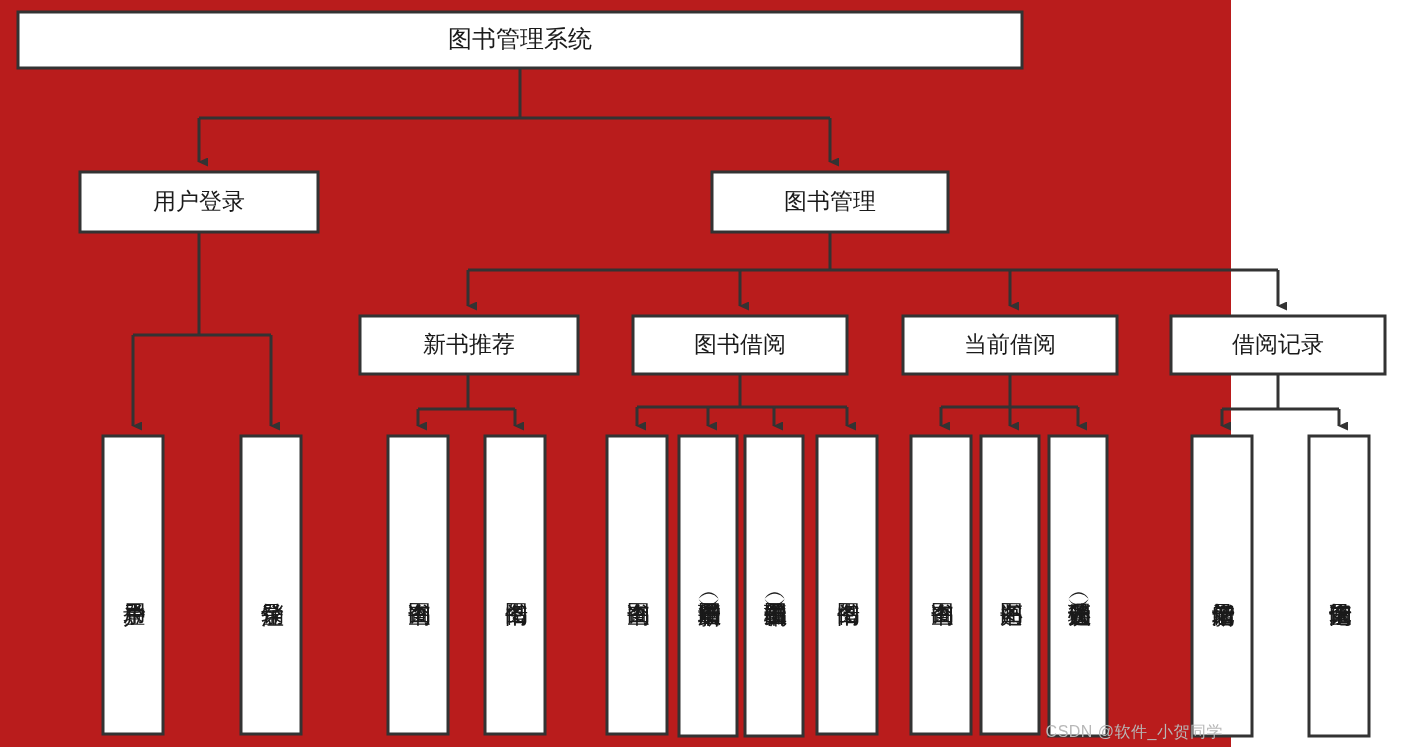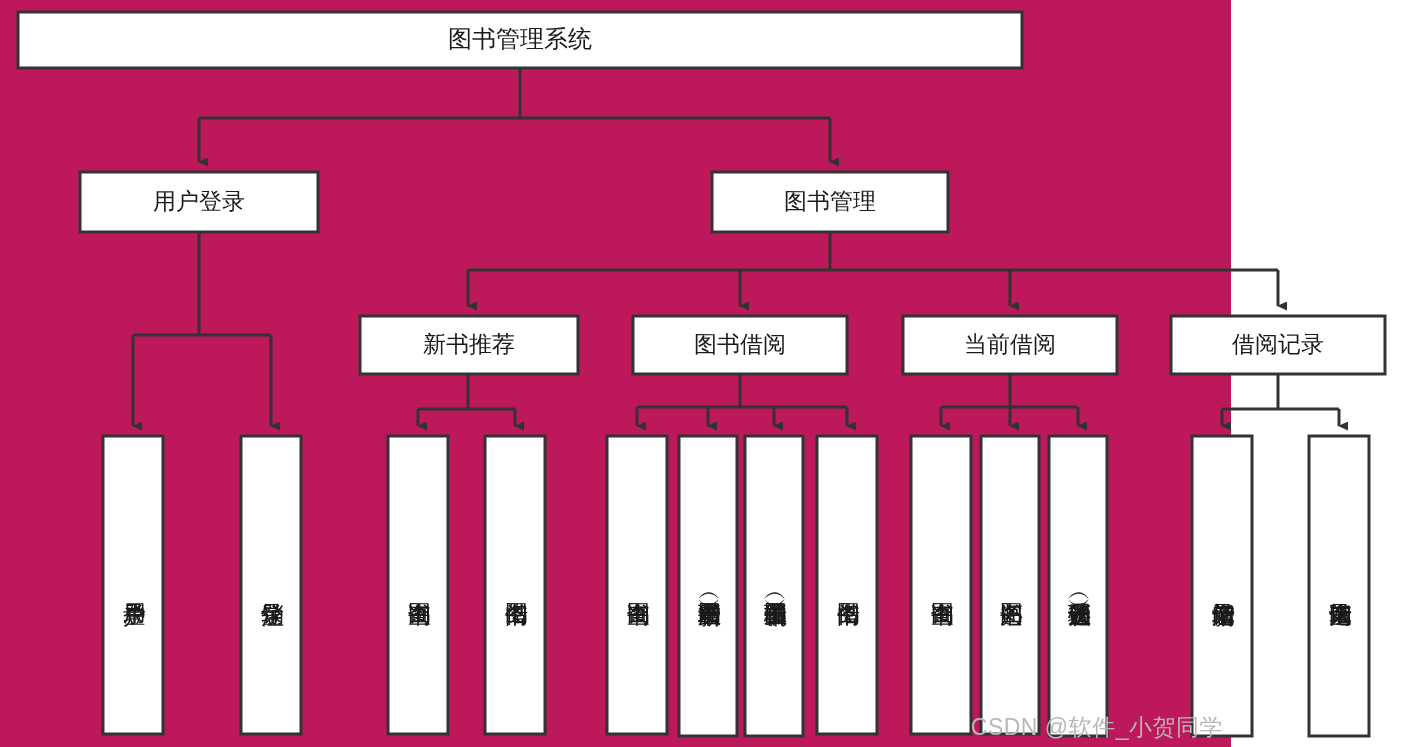--- a/index.html
+++ b/index.html
@@ -10,21 +10,21 @@
   body {
     width: 1405px;
     height: 747px;
     font-family: "Liberation Sans", sans-serif;
     overflow: hidden;
   }
   #diagram-root {
     position: relative;
     width: 1231px;
     height: 747px;
-    background: #be185d;
+    background: #b91c1c;
   }
   svg.flow {
     position: absolute;
     left: 0;
     top: 0;
     width: 1405px;
     height: 747px;
   }
   .node-box {
     fill: #ffffff;
@@ -53,21 +53,21 @@
     text-anchor: middle;
     dominant-baseline: middle;
     writing-mode: vertical-rl;
     glyph-orientation-vertical: 0;
   }
   .watermark {
     position: absolute;
     right: 8px;
     bottom: 4px;
     font-family: "Liberation Sans", sans-serif;
-    font-size: 23px;
+    font-size: 16px;
     color: #b8b8b8;
     white-space: nowrap;
     letter-spacing: 0.5px;
   }
 </style>
 </head>
 <body>
 
 <div id="diagram-root">
 

